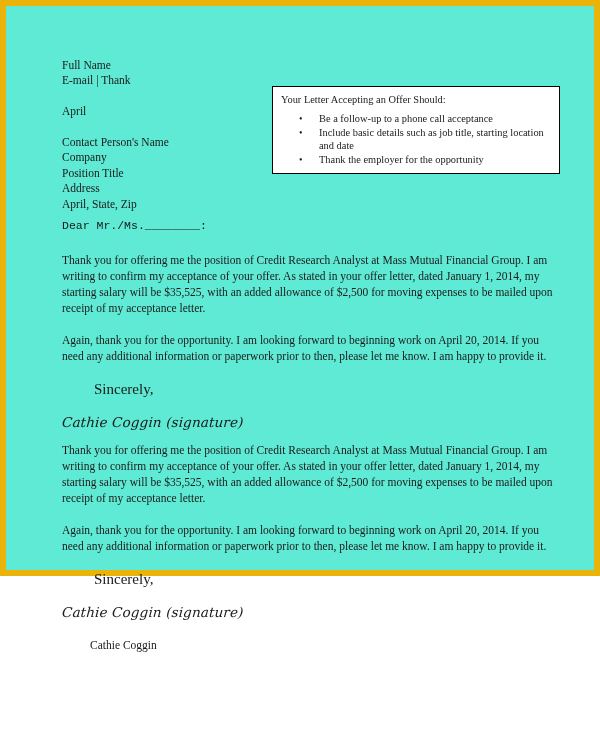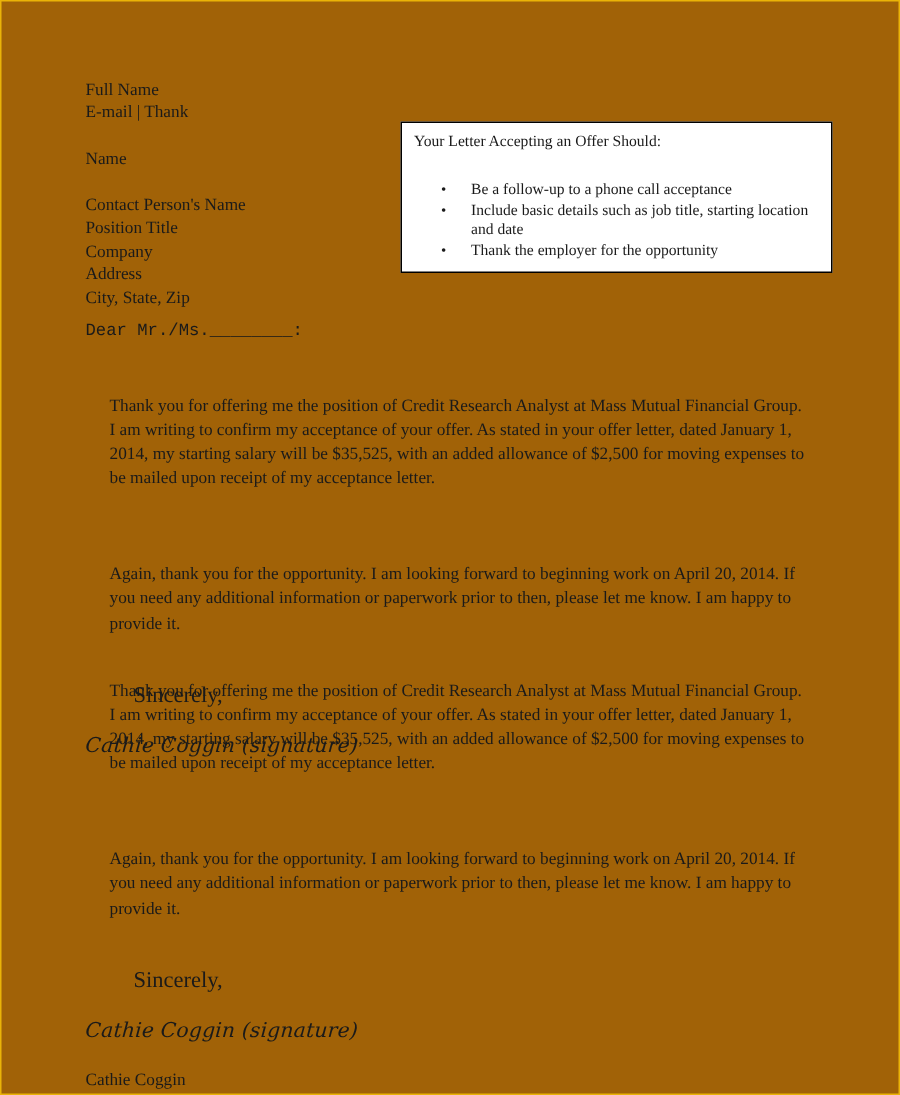--- a/index.html
+++ b/index.html
@@ -12,23 +12,23 @@
     height: 730px;
     font-family: "Liberation Serif", "DejaVu Serif", serif;
     color: #1a1a1a;
     overflow: hidden;
   }
 
   #page {
     position: relative;
     box-sizing: border-box;
     width: 600px;
-    height: 730px;
-    background: #a16207;
-    border: 1px solid #eab308;
+    height: 576px;
+    background: #5eead4;
+    border: 6px solid #eab308;
     padding: 0;
   }
 
   
   .letterhead {
     position: absolute;
     left: 56px;
     top: 52px;
     width: 200px;
   }
@@ -48,21 +48,21 @@
     top: 80px;
     width: 288px;
     box-sizing: border-box;
     border: 1.4px solid #000000;
     padding: 6px 8px 7px 8px;
     background: #ffffff;
   }
   .tip-title {
     font-size: 10.4px;
     line-height: 14px;
-    margin-bottom: 18px;
+    margin-bottom: 5px;
   }
   .tip-list {
     margin: 0;
     padding: 0;
     list-style: none;
   }
   .tip-list li {
     position: relative;
     font-size: 10.4px;
     line-height: 13.6px;
@@ -89,21 +89,21 @@
 
   .body-block {
     position: absolute;
     left: 56px;
     width: 498px;
   }
   .para {
     font-size: 11.5px;
     line-height: 16.1px;
     text-align: left;
-    margin: 16px;
+    margin: 0;
   }
   .gap {
     height: 16px;
   }
   .closing {
     font-size: 15px;
     line-height: 16px;
     margin-left: 32px;
   }
   .signature {
@@ -112,41 +112,42 @@
     font-size: 13.6px;
     line-height: 18px;
     letter-spacing: 0.1px;
     transform: skewX(-4deg);
     transform-origin: left center;
     display: inline-block;
   }
   .typed-name {
     font-size: 11.5px;
     line-height: 16px;
+    margin-left: 28px;
   }
 
   #block-one  { top: 246px; }
   #block-two  { top: 436px; }
 </style>
 </head>
 <body>
 
 <div id="page">
 
   <div class="letterhead">
     <div class="lh-line">Full Name</div>
     <div class="lh-line">E-mail | Thank</div>
     <div class="spacer-line"></div>
-    <div class="lh-line">Name</div>
+    <div class="lh-line">April</div>
     <div class="spacer-line"></div>
     <div class="lh-line">Contact Person's Name</div>
+    <div class="lh-line">Company</div>
     <div class="lh-line">Position Title</div>
-    <div class="lh-line">Company</div>
     <div class="lh-line">Address</div>
-    <div class="lh-line">City, State, Zip</div>
+    <div class="lh-line">April, State, Zip</div>
   </div>
 
   <div class="tip-box">
     <div class="tip-title">Your Letter Accepting an Offer Should:</div>
     <ul class="tip-list">
       <li>
         <span class="bullet">•</span>
         <span>Be a follow-up to a phone call acceptance</span>
       </li>
       <li>

